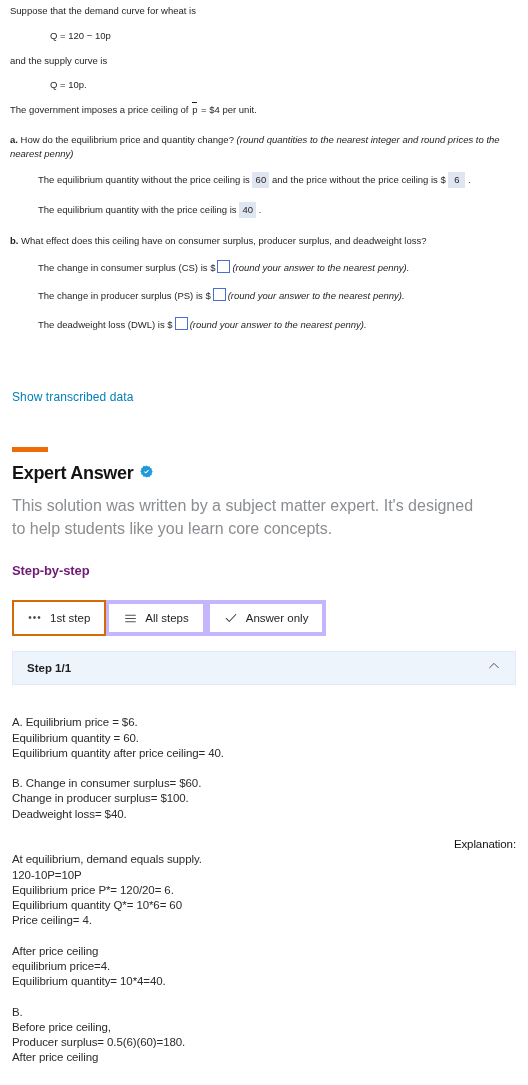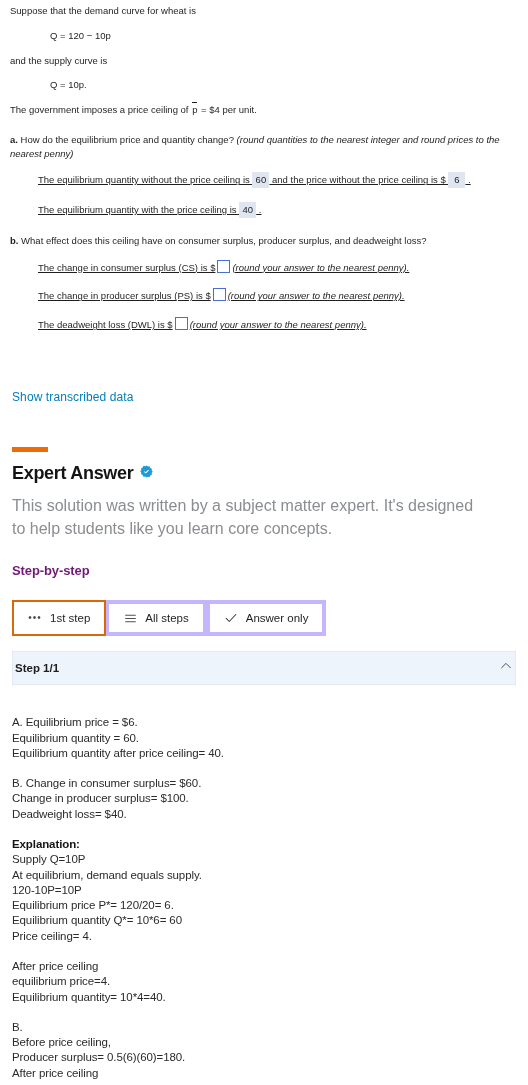--- a/index.html
+++ b/index.html
@@ -26,21 +26,20 @@
   .q-line {
     margin: 0 0 11px 0;
   }
   .q-eq {
     margin: 0 0 11px 0;
     padding-left: 40px;
   }
   .q-sub {
     margin: 0 0 14px 0;
     padding-left: 28px;
-    text-decoration: underline;
   }
   .q-part {
     margin: 16px 0 12px 0;
   }
   .q-part b, .q-line b { font-weight: bold; }
   .ital { font-style: italic; }
 
   .pbar {
     position: relative;
     display: inline-block;
@@ -166,41 +165,41 @@
 
   
   .step-bar {
     margin-top: 15px;
     height: 34px;
     background: #eef4fb;
     border: 1px solid #e2ebf5;
     display: flex;
     align-items: center;
     justify-content: space-between;
-    padding: 0 2px;
+    padding: 0 14px;
     cursor: pointer;
   }
   .step-label {
     font-size: 11.5px;
     font-weight: bold;
     color: #1f1f1f;
   }
 
   
   .solution {
     padding: 0 12px;
     margin-top: 30px;
     font-size: 11.5px;
     line-height: 1.33;
     color: #2b2b2b;
     letter-spacing: -.1px;
   }
   .sol-line { white-space: pre; }
   .sol-gap { height: 15px; }
-  .sol-line.bold { font-weight: bold; color: #141414; }
+  .sol-line.bold { font-weight: normal; color: #141414; text-align: right; }
 </style>
 </head>
 <body>
 
 <section class="question">
 
   <p class="q-line">Suppose that the demand curve for wheat is</p>
 
   <p class="q-eq">Q = 120 − 10p</p>
 
@@ -294,21 +293,20 @@
   <div id="solution-blocks">
       <div class="sol-line">A. Equilibrium price = $6.</div>
       <div class="sol-line">Equilibrium quantity = 60.</div>
       <div class="sol-line">Equilibrium quantity after price ceiling= 40.</div>
       <div class="sol-gap"></div>
       <div class="sol-line">B. Change in consumer surplus= $60.</div>
       <div class="sol-line">Change in producer surplus= $100.</div>
       <div class="sol-line">Deadweight loss= $40.</div>
       <div class="sol-gap"></div>
       <div class="sol-line bold">Explanation:</div>
-      <div class="sol-line">Supply Q=10P</div>
       <div class="sol-line">At equilibrium, demand equals supply.</div>
       <div class="sol-line">120-10P=10P</div>
       <div class="sol-line">Equilibrium price P*= 120/20= 6.</div>
       <div class="sol-line">Equilibrium quantity Q*= 10*6= 60</div>
       <div class="sol-line">Price ceiling= 4.</div>
       <div class="sol-gap"></div>
       <div class="sol-line">After price ceiling</div>
       <div class="sol-line">equilibrium price=4.</div>
       <div class="sol-line">Equilibrium quantity= 10*4=40.</div>
       <div class="sol-gap"></div>

